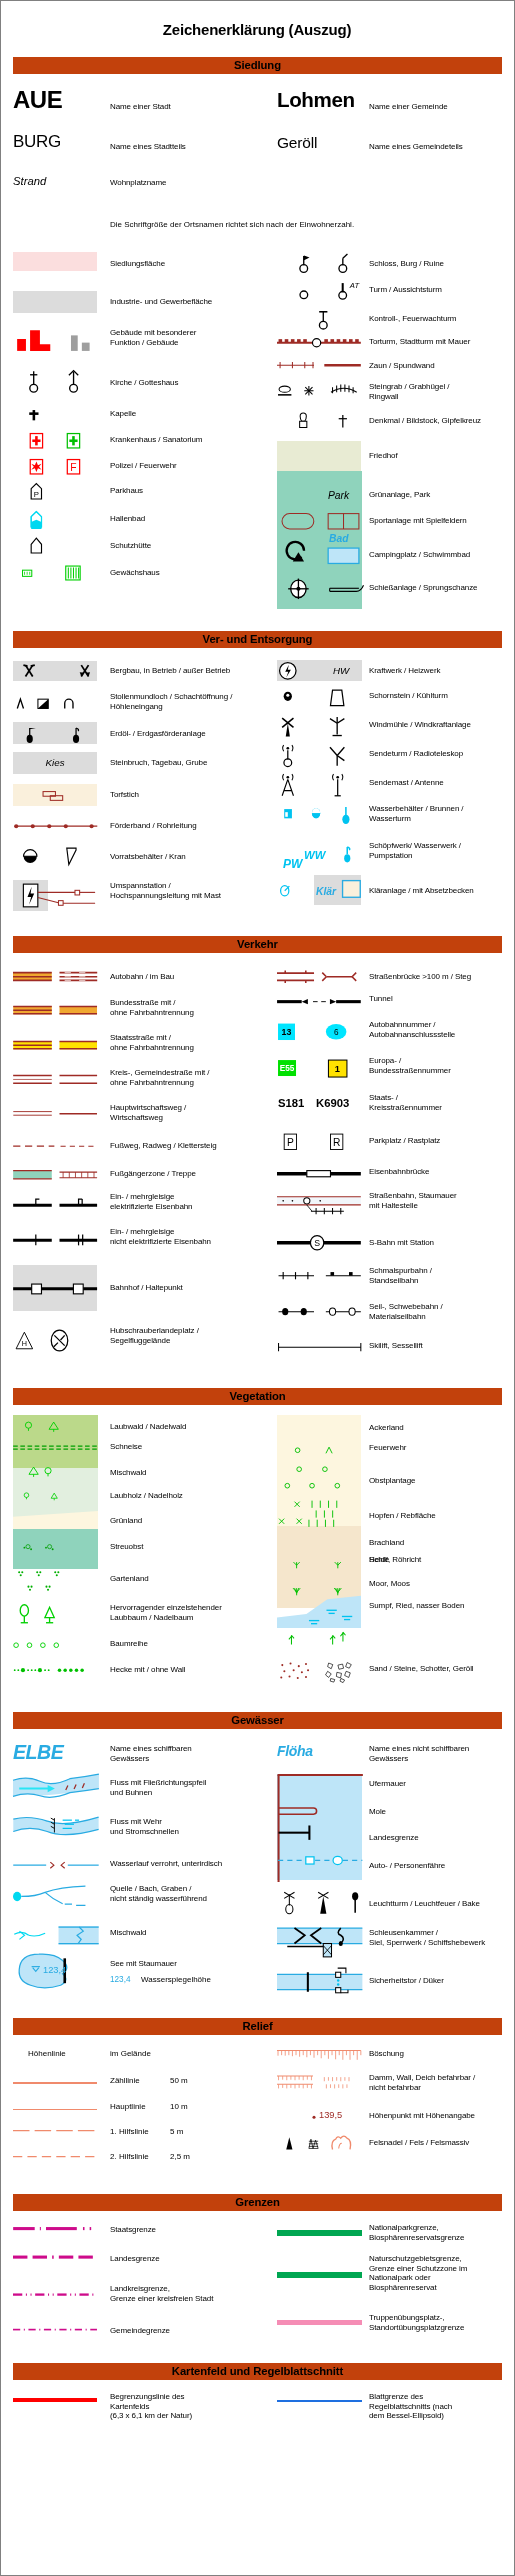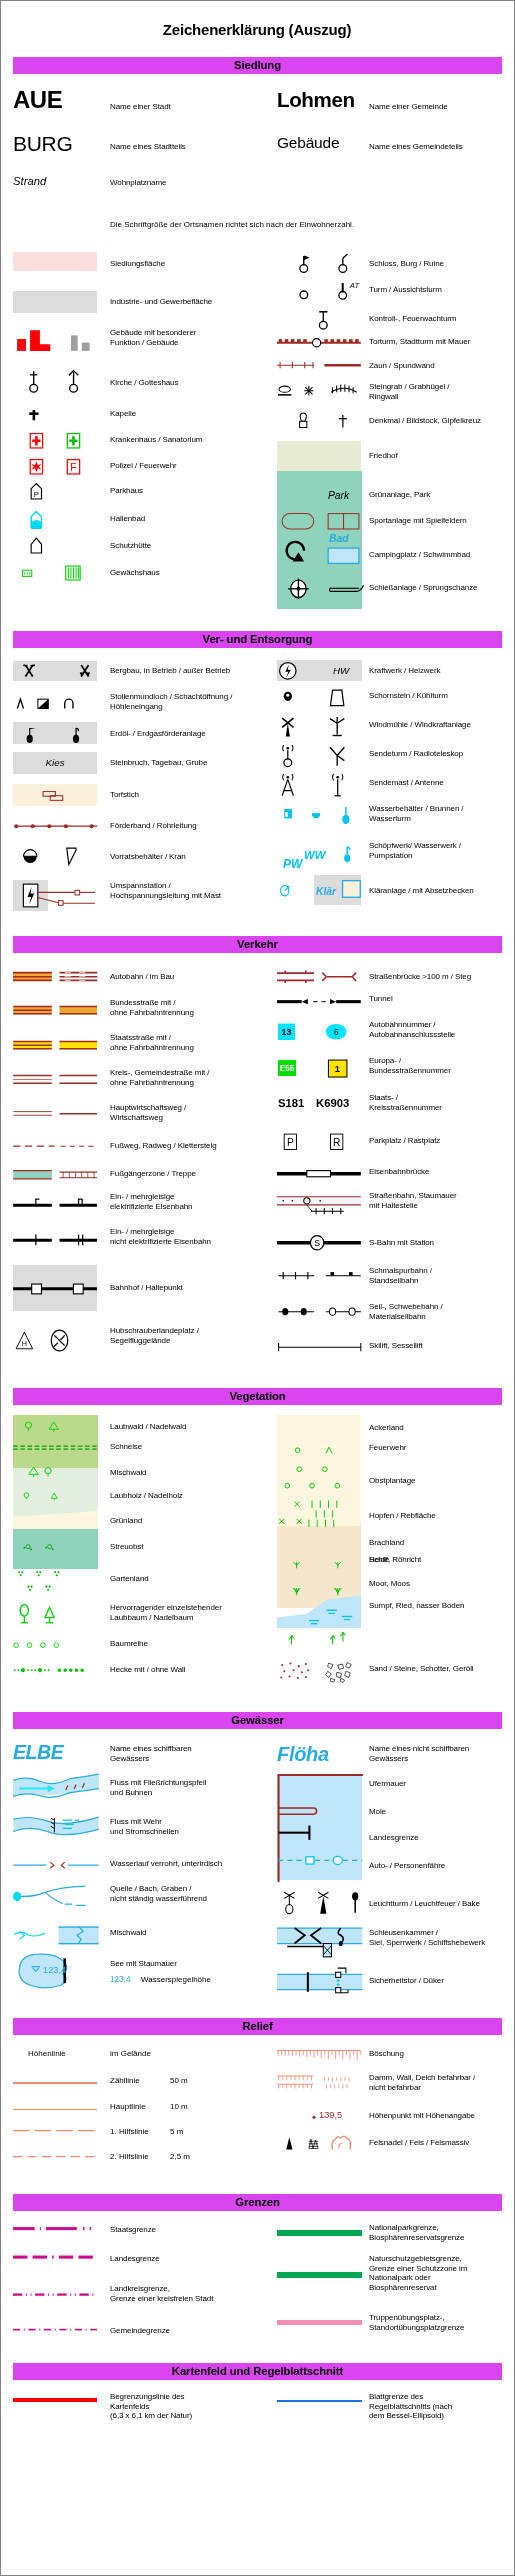--- a/index.html
+++ b/index.html
@@ -18,21 +18,21 @@
     background:#fff;
   }
   .doc-title {
     position:absolute; left:0; top:19.6px; width:512px;
     text-align:center;
     font-size:15px; font-weight:bold;
     letter-spacing:-0.2px;
   }
   .sec-bar {
     position:absolute; left:12px; width:489px; height:17px;
-    background:#d946ef;
+    background:#c2410c;
     text-align:center;
     font-size:11.3px; font-weight:bold;
     line-height:17px;
     letter-spacing:-0.1px;
   }
   .sym { position:absolute; }
   .lbl {
     position:absolute;
     font-size:8px;
     line-height:9.5px;
@@ -43,21 +43,21 @@
   .lblR { left:368px; }
   .colL { left:12px; }
   .colR { left:276px; }
 
   .swatch { position:absolute; }
   .line { position:absolute; }
 
   
   .pn { position:absolute; font-weight:bold; }
   .pn-aue   { font-size:24px; left:12px; letter-spacing:-0.5px; }
-  .pn-burg  { font-size:21px; left:12px; font-weight:400; letter-spacing:-0.3px;}
+  .pn-burg  { font-size:17px; left:12px; font-weight:400; letter-spacing:-0.3px;}
   .pn-strand{ font-size:11.3px; left:12px; font-style:italic; font-weight:400;}
   .pn-loh   { font-size:20.6px; left:276px; letter-spacing:-0.4px;}
   .pn-stu   { font-size:15.5px; left:276px; font-weight:400; letter-spacing:-0.2px;}
 
   .note { position:absolute; left:109px; font-size:8px; }
 
   svg { display:block; overflow:visible; }
   .gw-name { position:absolute; font-style:italic; font-weight:bold; color:#29ABE2; }
 </style>
 </head>
@@ -69,21 +69,21 @@
 
   <div class="sec-bar" style="top:56px;">Siedlung</div>
 
   <div class="pn pn-aue" style="top:85px;">AUE</div>
   <div class="lbl lblL" style="top:101px;">Name einer Stadt</div>
   <div class="pn pn-loh" style="top:87px;">Lohmen</div>
   <div class="lbl lblR" style="top:101px;">Name einer Gemeinde</div>
 
   <div class="pn pn-burg" style="top:131px;">BURG</div>
   <div class="lbl lblL" style="top:141px;">Name eines Stadtteils</div>
-  <div class="pn pn-stu" style="top:133px;">Gebäude</div>
+  <div class="pn pn-stu" style="top:133px;">Geröll</div>
   <div class="lbl lblR" style="top:141px;">Name eines Gemeindeteils</div>
 
   <div class="pn pn-strand" style="top:174px;">Strand</div>
   <div class="lbl lblL" style="top:177px;">Wohnplatzname</div>
 
   <div class="note" style="top:219px;">Die Schriftgröße der Ortsnamen richtet sich nach der Einwohnerzahl.</div>
 
   <div class="swatch" style="left:12px; top:251px; width:84px; height:19px; background:#FBDEDE;"></div>
   <div class="lbl lblL" style="top:258px;">Siedlungsfläche</div>
 
@@ -1146,21 +1146,21 @@
       </g>
     </svg>
   </div>
   <div class="lbl lblR" style="top:1663px;">Sand / Steine, Schotter, Geröll</div>
 
   <div class="sec-bar" style="top:1711px;">Gewässer</div>
 
   <div class="gw-name" style="left:12px; top:1740px; font-size:19.6px; letter-spacing:-0.5px;">ELBE</div>
   <div class="lbl lblL" style="top:1743px;">Name eines schiffbaren
 Gewässers</div>
-  <div class="gw-name" style="left:276px; top:1742px; font-size:20px; letter-spacing:-0.3px;">Flöha</div>
+  <div class="gw-name" style="left:276px; top:1742px; font-size:14px; letter-spacing:-0.3px;">Flöha</div>
   <div class="lbl lblR" style="top:1743px;">Name eines nicht schiffbaren
 Gewässers</div>
 
   <div class="sym colL" style="top:1773px;">
     <svg width="89" height="27" viewBox="0 0 172 52">
       <path d="M0 12 Q28 3 52 14 T110 9 Q140 5 166 0 L166 28 Q140 32 110 36 T52 42 Q28 34 0 43 Z" fill="#BEE5F8"></path>
       <path d="M0 12 Q28 3 52 14 T110 9 Q140 5 166 0" fill="none" stroke="#29ABE2" stroke-width="2.4"></path>
       <path d="M0 43 Q28 34 52 42 T110 36 Q140 32 166 28" fill="none" stroke="#29ABE2" stroke-width="2.4"></path>
       <path d="M12 26 h55 l0 -5 l14 7 l-14 7 l0 -5 h-55 Z" fill="#29E5F5"></path>
       <g stroke="#9E2B25" stroke-width="2.4">

